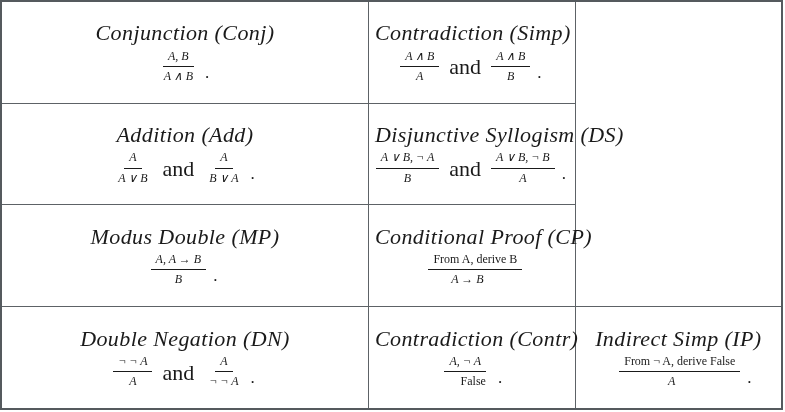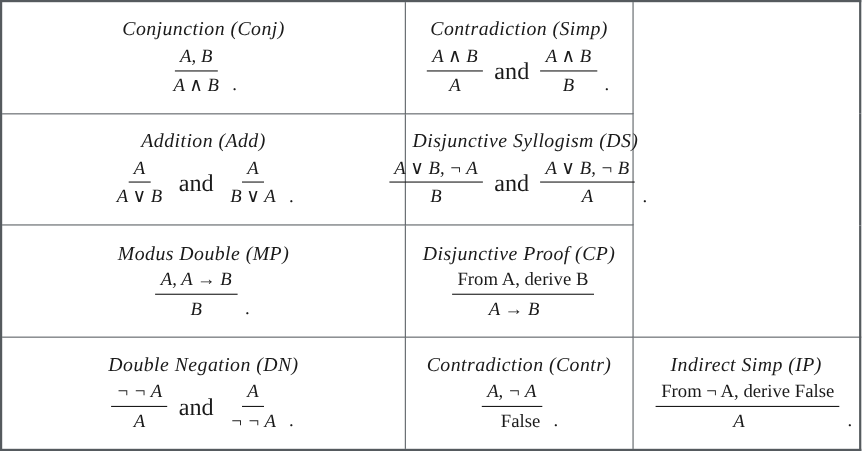--- a/index.html
+++ b/index.html
@@ -29,21 +29,21 @@
     border: 1px solid #5d6266;
     vertical-align: middle;
     text-align: center;
     padding: 4px 6px;
     background: #ffffff;
   }
 
   
   .rule-name {
     font-style: italic;
-    font-size: 18px;
+    font-size: 22px;
     letter-spacing: 0.4px;
     white-space: nowrap;
     line-height: 1.15;
     margin-bottom: 3px;
   }
   .rule-body {
     display: flex;
     align-items: center;
     justify-content: center;
     gap: 9px;
@@ -73,22 +73,23 @@
     display: inline-flex;
     flex-direction: column;
     align-items: center;
     justify-content: center;
     vertical-align: middle;
   }
   .frac .num,
   .frac .den {
     padding: 0 5px;
     white-space: nowrap;
-    font-size: 17px;
+    font-size: 12px;
     line-height: 1.28;
+    font-family: Liberation Serif, serif;
   }
   .frac .num {
     border-bottom: 1.3px solid #1a1a1a;
     padding-bottom: 2px;
   }
   .frac .den {
     padding-top: 2px;
   }
 
   
@@ -176,21 +177,21 @@
         <div class="rule-body">
           <span class="frac">
             <span class="num v">A, A → B</span>
             <span class="den v">B</span>
           </span>
           <span class="period">.</span>
         </div>
       </td>
 
       <td>
-        <div class="rule-name">Disjunctive Proof (CP)</div>
+        <div class="rule-name">Conditional Proof (CP)</div>
         <div class="rule-body">
           <span class="frac">
             <span class="num up">From A, derive B</span>
             <span class="den v">A → B</span>
           </span>
           <span class="period"></span>
         </div>
       </td>
     </tr>
 

